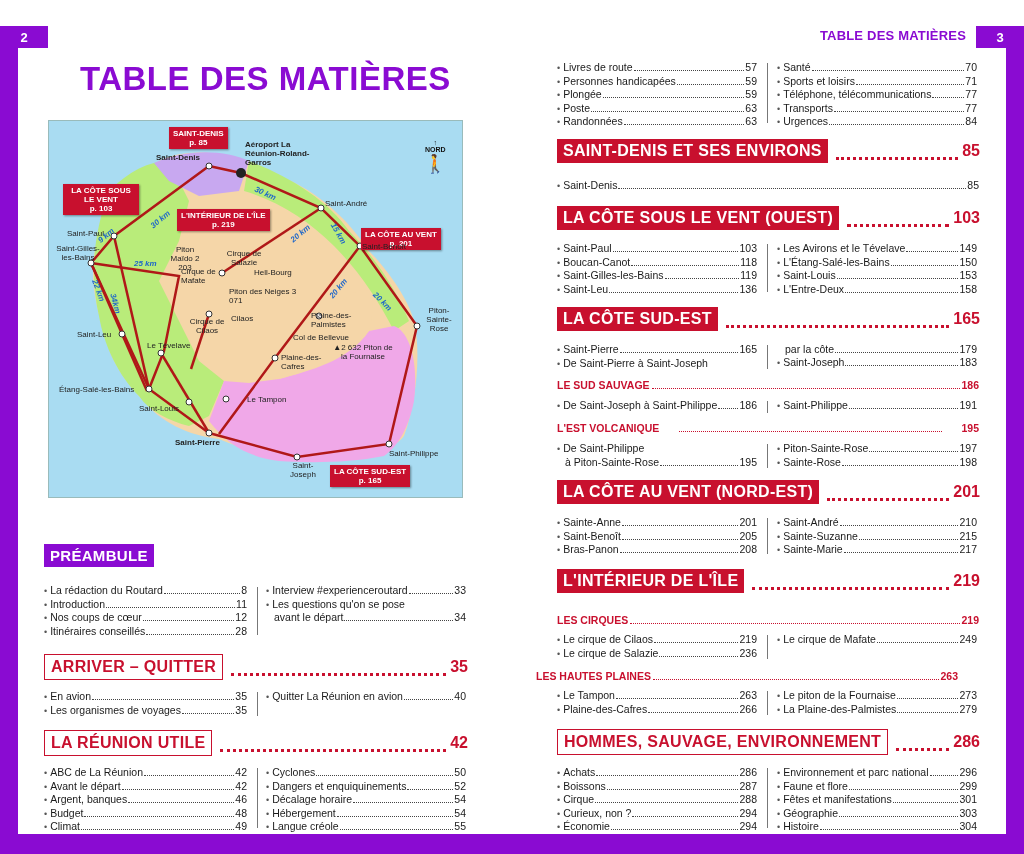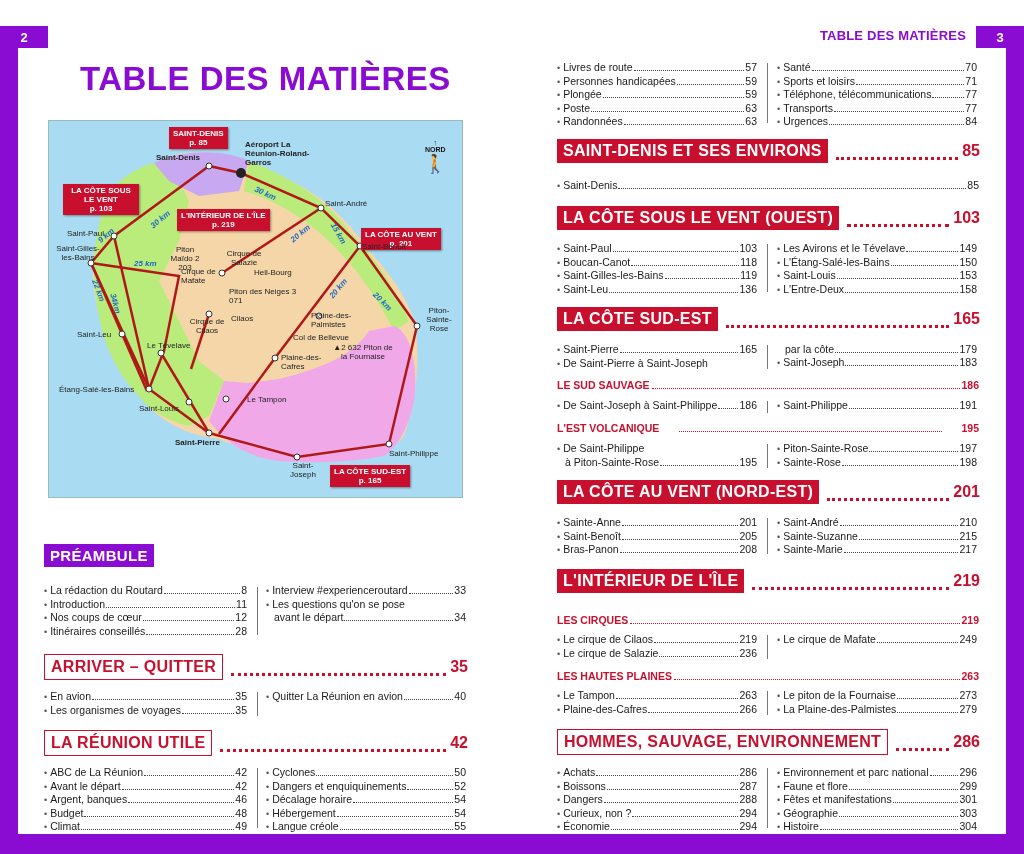--- a/index.html
+++ b/index.html
@@ -623,21 +623,21 @@
 <div class="vsep" style="left:767px; top:635px; height:24px;"></div>
 <div class="toc-list col" style="left:777px; top:633px; width:200px;">
   <div class="item">
       <span class="b">•</span>
       <span class="lbl">Le cirque de Mafate</span>
       <span class="dots"></span>
       <span class="pg">249</span>
     </div>
 </div>
 
-<div class="sub-head" style="left:557px; top:670px; width:422px;">
+<div class="sub-head" style="left:536px; top:670px; width:422px;">
   <span>LES HAUTES PLAINES</span>
     <span class="leader"></span>
     <span>263</span>
 </div>
 <div class="toc-list col" style="left:557px; top:689px; width:200px;">
   <div class="item">
       <span class="b">•</span>
       <span class="lbl">Le Tampon</span>
       <span class="dots"></span>
       <span class="pg">263</span>
@@ -678,21 +678,21 @@
       <span class="pg">286</span>
     </div>
   <div class="item">
       <span class="b">•</span>
       <span class="lbl">Boissons</span>
       <span class="dots"></span>
       <span class="pg">287</span>
     </div>
   <div class="item">
       <span class="b">•</span>
-      <span class="lbl">Dangers</span>
+      <span class="lbl">Cirque</span>
       <span class="dots"></span>
       <span class="pg">288</span>
     </div>
   <div class="item">
       <span class="b">•</span>
       <span class="lbl">Curieux, non ?</span>
       <span class="dots"></span>
       <span class="pg">294</span>
     </div>
   <div class="item">

